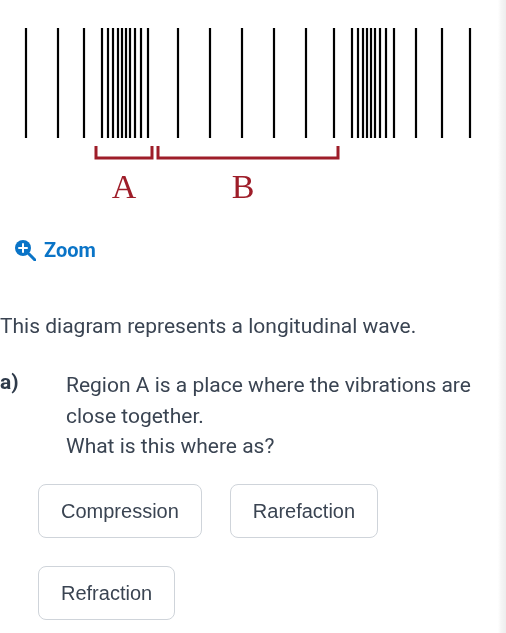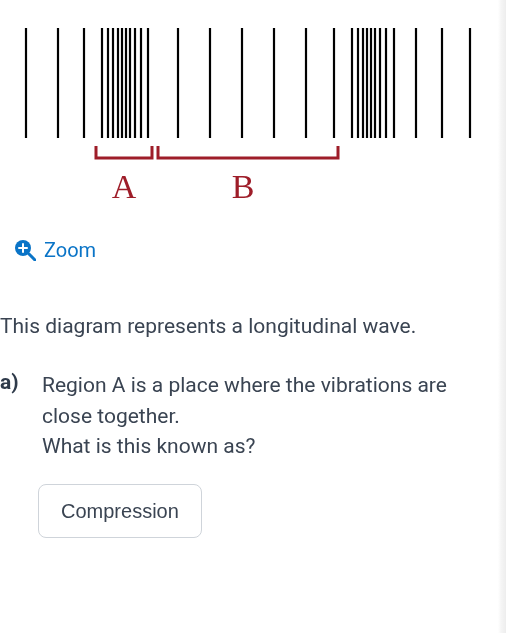--- a/index.html
+++ b/index.html
@@ -23,21 +23,21 @@
     padding: 18px 18px 0 18px;
   }
   .wave-svg { display: block; }
 
   .zoom-row {
     display: flex;
     align-items: center;
     gap: 8px;
     padding: 30px 0 0 14px;
     color: #0a74c7;
-    font-weight: 400;
+    font-weight: 700;
     font-size: 20px;
     cursor: pointer;
     width: fit-content;
   }
   .zoom-icon {
     width: 22px; height: 22px;
     display: inline-flex; align-items: center; justify-content: center;
   }
 
   .intro {
@@ -55,20 +55,21 @@
   .q-label {
     font-weight: 700;
     font-size: 21px;
     color: #2e3a4a;
     min-width: 28px;
   }
   .q-body {
     font-size: 21px;
     color: #3a4452;
     line-height: 1.45;
+    margin-left: 24px;
   }
 
   .choices {
     padding: 22px 0 0 38px;
     display: flex;
     flex-wrap: wrap;
     gap: 28px;
     max-width: 420px;
   }
   .choice {
@@ -151,21 +152,23 @@
   </span>
   <span>Zoom</span>
 </div>
 
 <p class="intro">This diagram represents a longitudinal wave.</p>
 
 <div class="question">
   <span class="q-label">a)</span>
   <div class="q-body">
     <span>Region A is a place where the vibrations are close together.</span><br>
-    <span>What is this known as?</span>
+    <span>What is this where as?</span>
   </div>
 </div>
 
 <div class="choices">
   <button class="choice">Compression</button>
+  <button class="choice">Rarefaction</button>
+  <button class="choice">Refraction</button>
 </div>
 
 <div class="scroll-edge"></div>
 
 </body></html>

